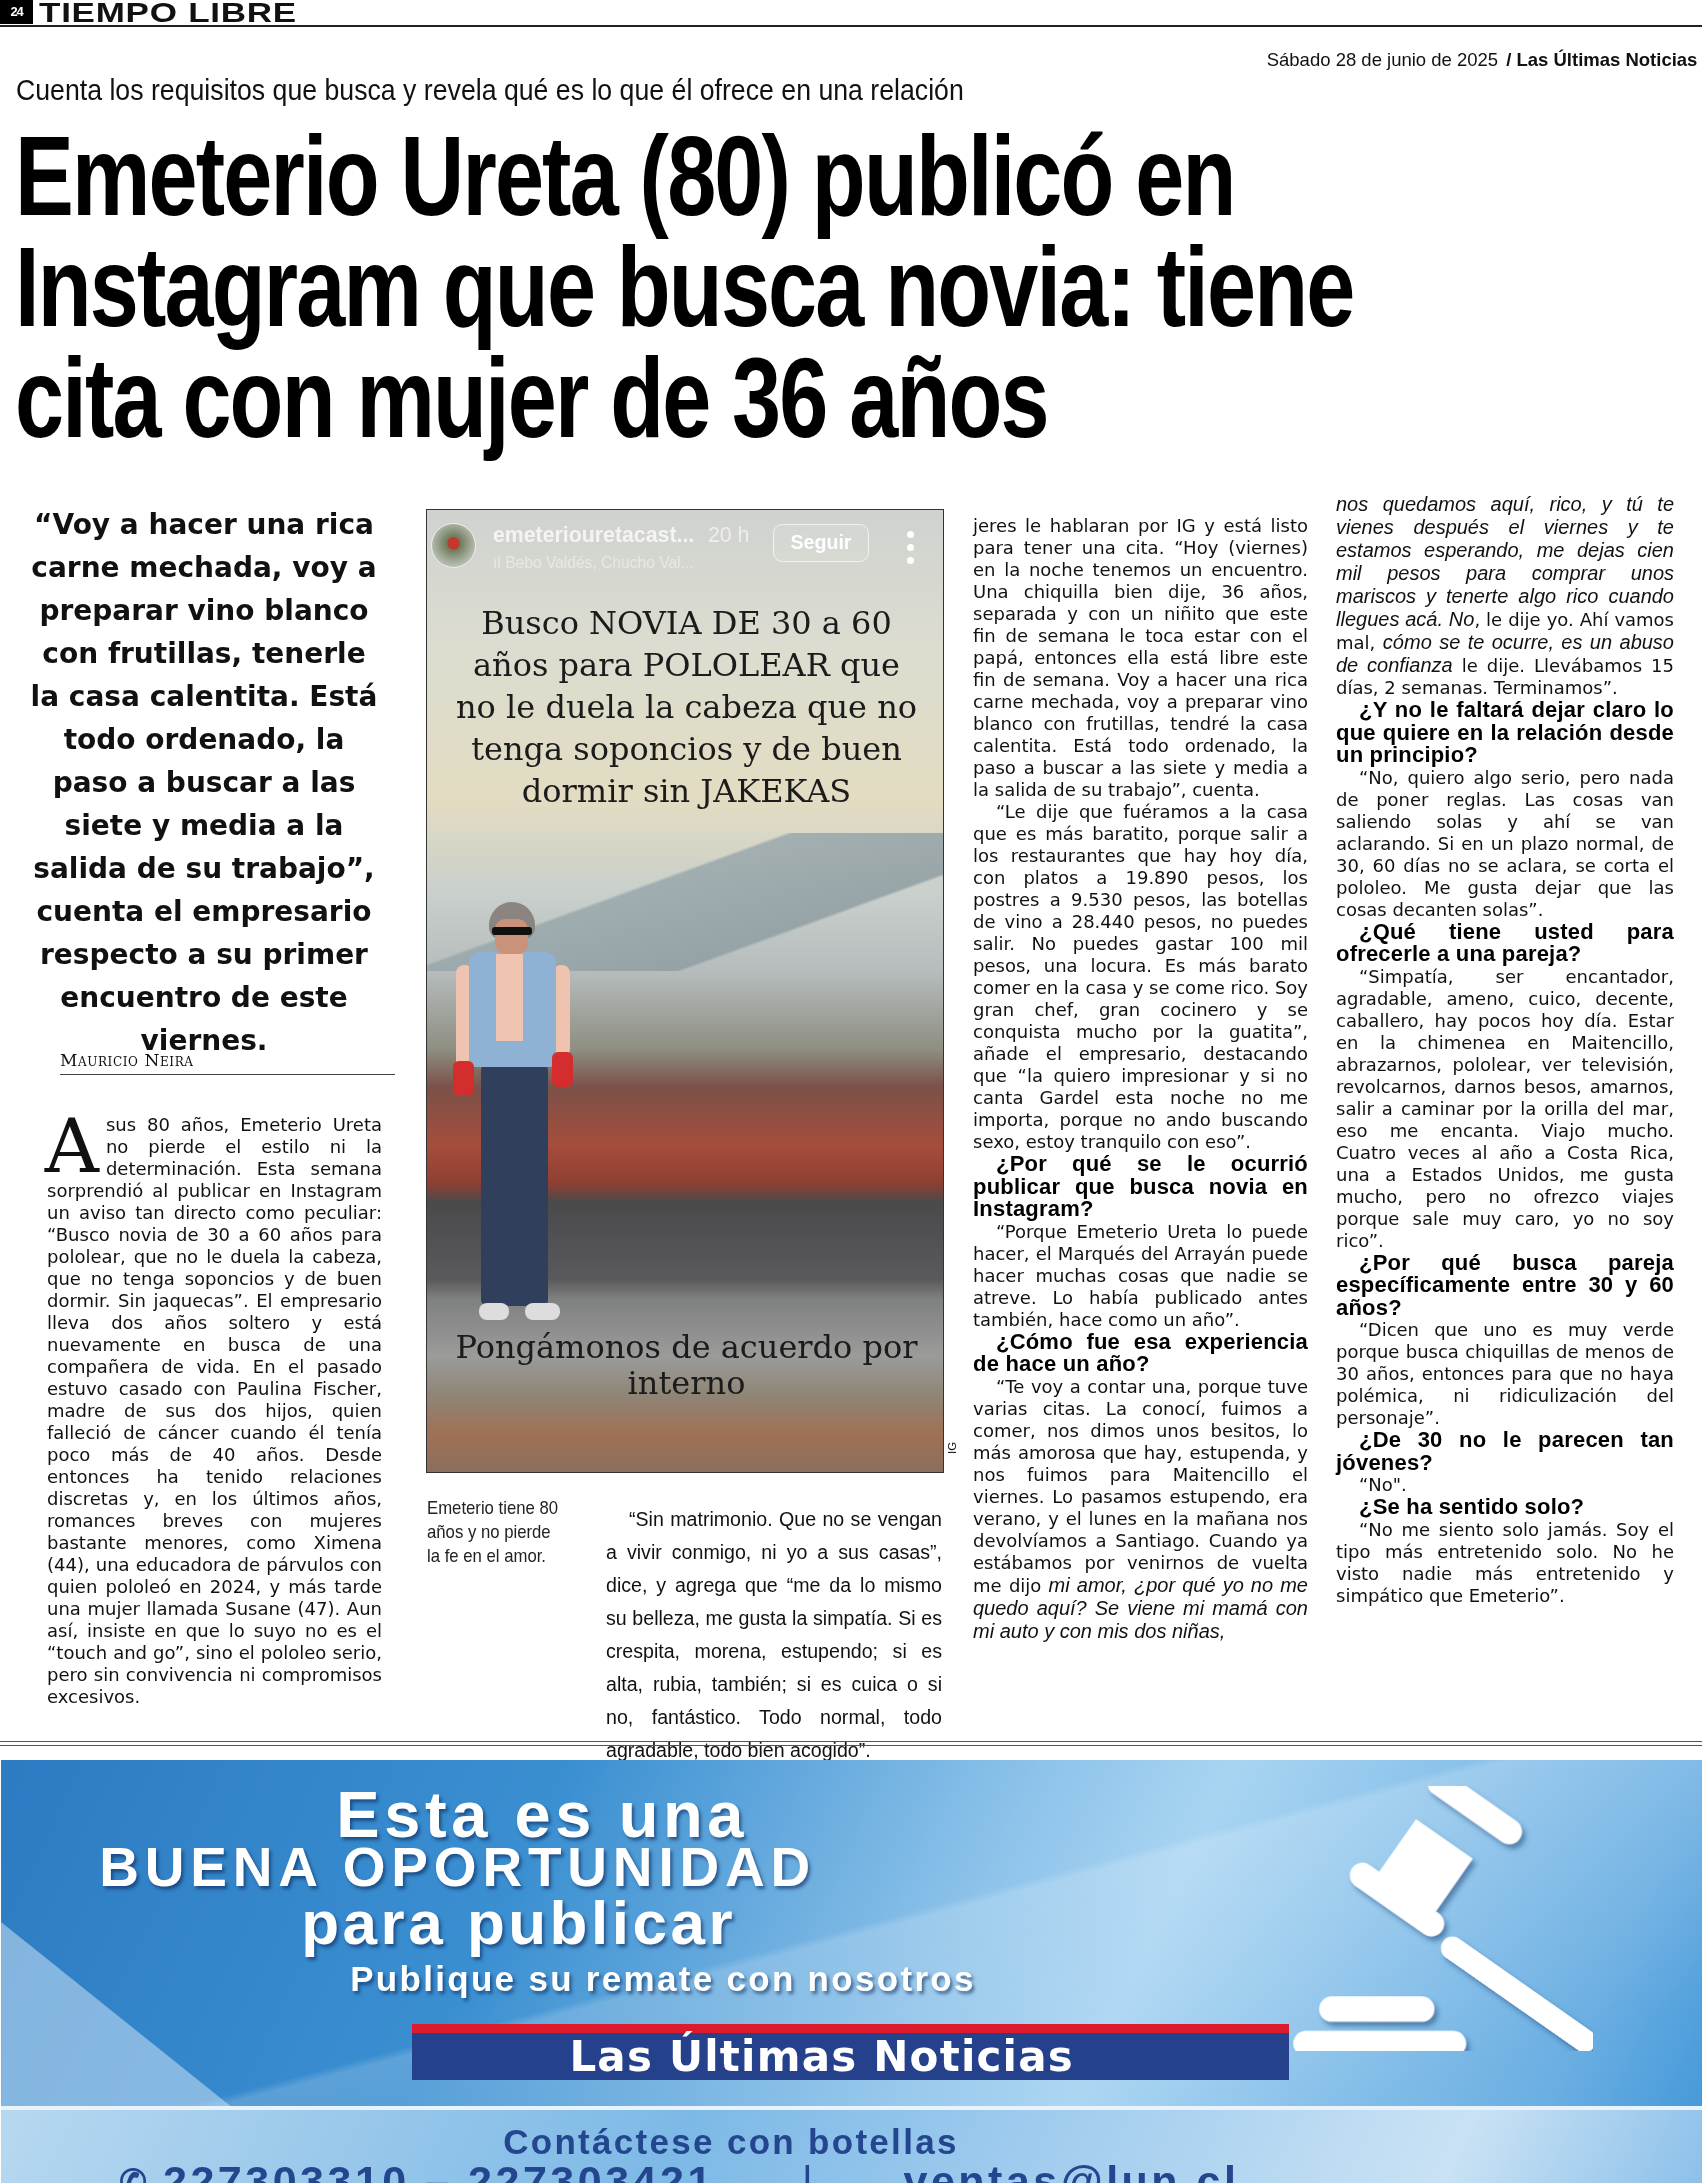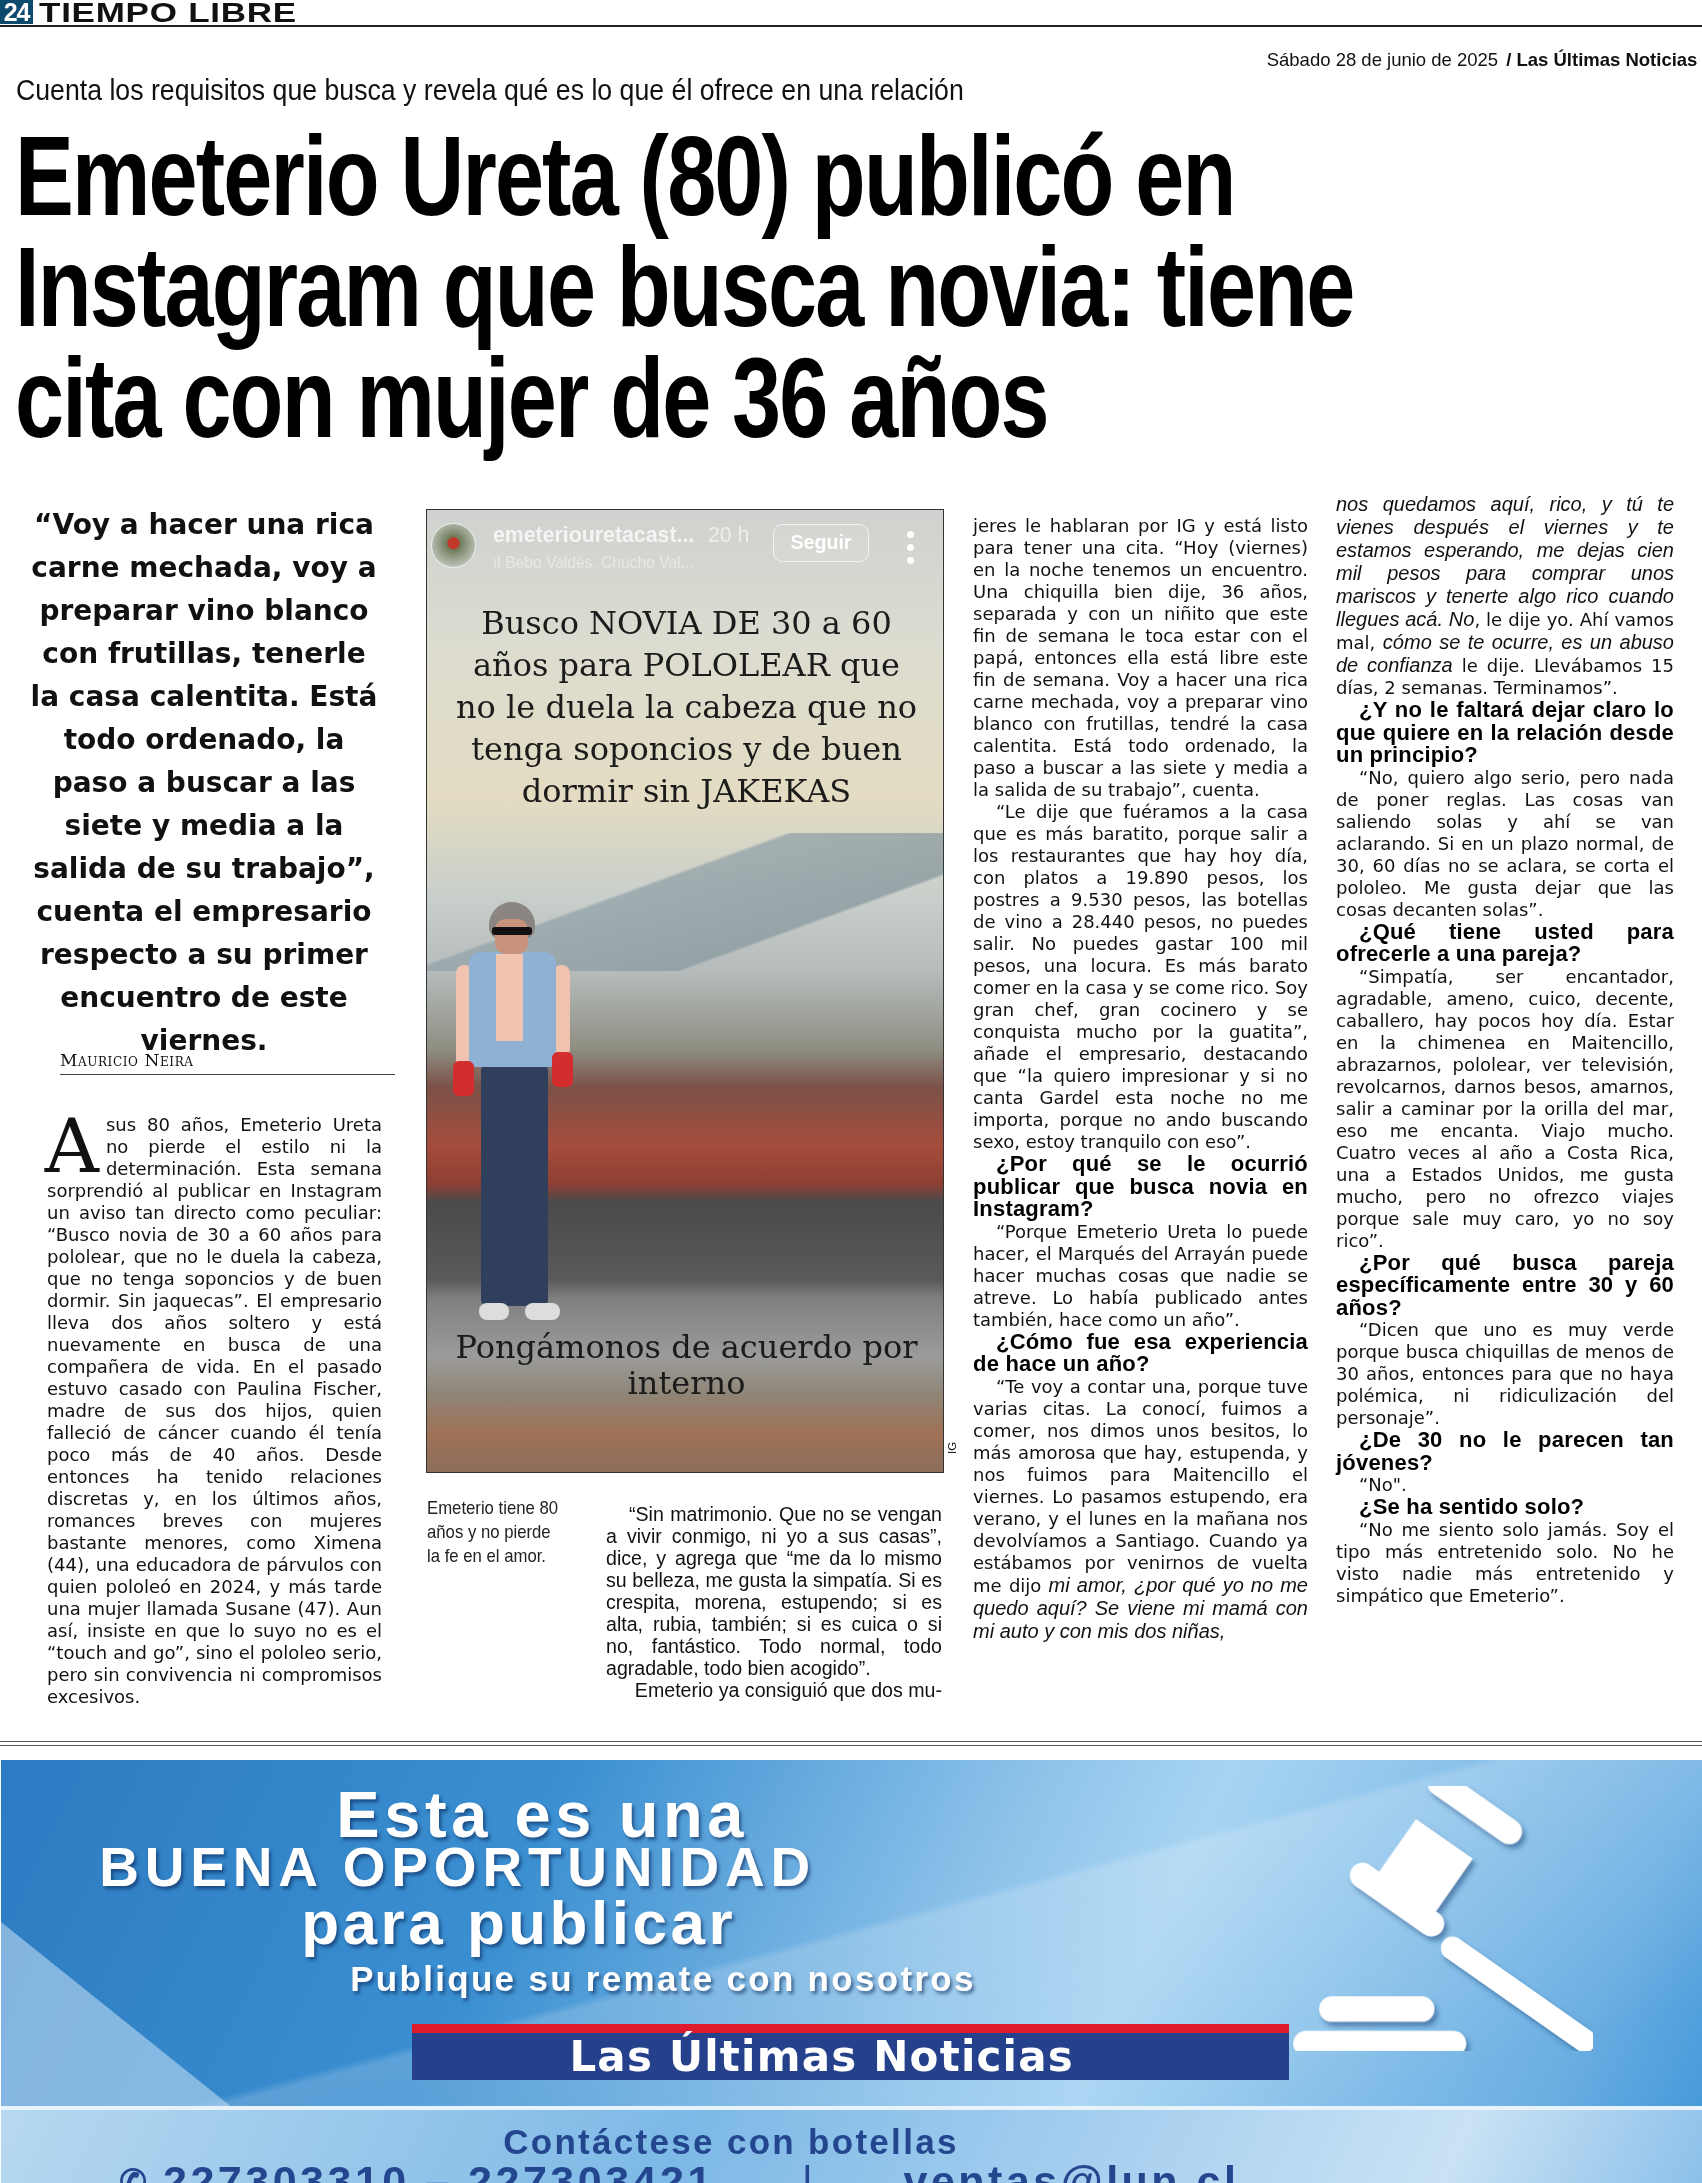--- a/index.html
+++ b/index.html
@@ -1,22 +1,22 @@
 <!DOCTYPE html>
 <html style="font-size:9.2px"><head>
 <meta charset="utf-8">
 <style>
   * { box-sizing: border-box; margin: 0; padding: 0; }
   html, body { width: 1702px; height: 2183px; background: #ffffff; overflow: hidden; }
   body { position: relative; font-family: "DejaVu Sans", sans-serif; color: #111; }
 
   
   .masthead { position: absolute; left: 0; top: 0; width: 1702px; height: 26.5px; }
-  .page-num { position: absolute; left: 0; top: 0; width: 33px; height: 24px; background: #0c4a6e; color: #fff;
-              font-family: "Liberation Sans", sans-serif; font-weight: bold; font-size: 25px; line-height: 24px; text-align: center; letter-spacing: -1.2px; }
+  .page-num { position: absolute; left: 0; top: 0; width: 33px; height: 24px; background: #000000; color: #fff;
+              font-family: "Liberation Sans", sans-serif; font-weight: bold; font-size: 13px; line-height: 24px; text-align: center; letter-spacing: -1.2px; }
   .section-name { position: absolute; left: 39px; top: -2.3px; font-family: "Liberation Sans", sans-serif; font-weight: bold;
                   font-size: 28px; line-height: 29px; letter-spacing: 0.6px; transform: scaleX(1.25); transform-origin: left; }
   .issue-date-wrap { position: absolute; right: 4.6px; top: 1.2px; white-space: nowrap; display: flex; gap: 8px; align-items: baseline; margin-top: 48px; }
   .issue-date-wrap .date { font-family: "Liberation Sans", sans-serif; font-size: 18.5px; }
   .issue-date-wrap .paper { font-family: "Liberation Sans", sans-serif; font-size: 18.5px; font-weight: bold; }
   .mast-rule { position: absolute; left: 0; top: 25px; width: 1702px; height: 1.7px; background: #222; }
 
   
   .kicker { position: absolute; left: 16px; top: 72px; font-family: "Liberation Sans", sans-serif; font-size: 29px; line-height: 37px; color: #111; transform: scaleX(0.92); transform-origin: left; white-space: nowrap; }
   .headline { position: absolute; left: 15px; top: 121px; width: 1557px; font-family: "Liberation Sans", sans-serif; font-weight: bold;
@@ -30,21 +30,21 @@
             font-family: "DejaVu Serif", serif; font-size: 17px; font-variant: small-caps; letter-spacing: 0.6px; }
 
   
   .col { position: absolute; font-family: "DejaVu Sans", sans-serif; font-size: 18px; line-height: 22px; text-align: justify; color: #111; hyphens: manual; }
   .col p { text-indent: 23px; }
   .col p.noindent { text-indent: 0; }
   .col h3 { font-family: "Liberation Sans", sans-serif; font-weight: bold; font-size: 22px; line-height: 22.5px; text-indent: 23px; letter-spacing: 0.2px; color: #000; }
   .col .it { font-style: italic; font-family: "Liberation Sans", sans-serif; font-size: 20px; }
   .col1 { left: 47px; top: 1114px; width: 335px; }
   .dropcap { float: left; font-family: "DejaVu Serif", serif; font-size: 75px; line-height: 60px; margin: 2.3px 7px 0 -2.3px; font-weight: normal; }
-  .col2 { left: 606px; top: 1503px; width: 336px; font-family: "Liberation Sans", sans-serif; font-size: 19.6px; line-height: 22px; }
+  .col2 { left: 606px; top: 1503px; width: 336px; font-family: "Liberation Sans", sans-serif; font-size: 19.6px; line-height: 33px; }
   .col3 { left: 973px; top: 515px; width: 335px; }
   .col4 { left: 1336px; top: 493px; width: 338px; }
   .col2 p, .col3 p, .col4 p { margin: 0; }
 
   
   .photo { position: absolute; left: 426px; top: 509px; width: 518px; height: 964px; overflow: hidden; border: 1.2px solid #333;
            background: linear-gradient(180deg, #cfd2cf 0%, #dcdcd0 14%, #e3dcc2 30%, #c9cfcb 40%, #b6bcbc 48%, #8e8f82 56%, #7b5148 60%, #a64d3c 66%, #8e3f33 70%, #4a4a4c 72%, #5a5a5c 80%, #7f8080 82%, #9b9b9a 88%, #8f8576 92%, #a07156 96%, #8b6e5c 100%); }
   .mountains { position: absolute; left: 0; top: 323px; width: 100%; height: 138px;
                background: linear-gradient(160deg, transparent 40%, rgba(150,165,170,0.8) 41%, rgba(140,155,160,0.8) 70%, transparent 71%); }
   .ig-header { position: absolute; left: 0; top: 0; width: 100%; height: 81px; }

